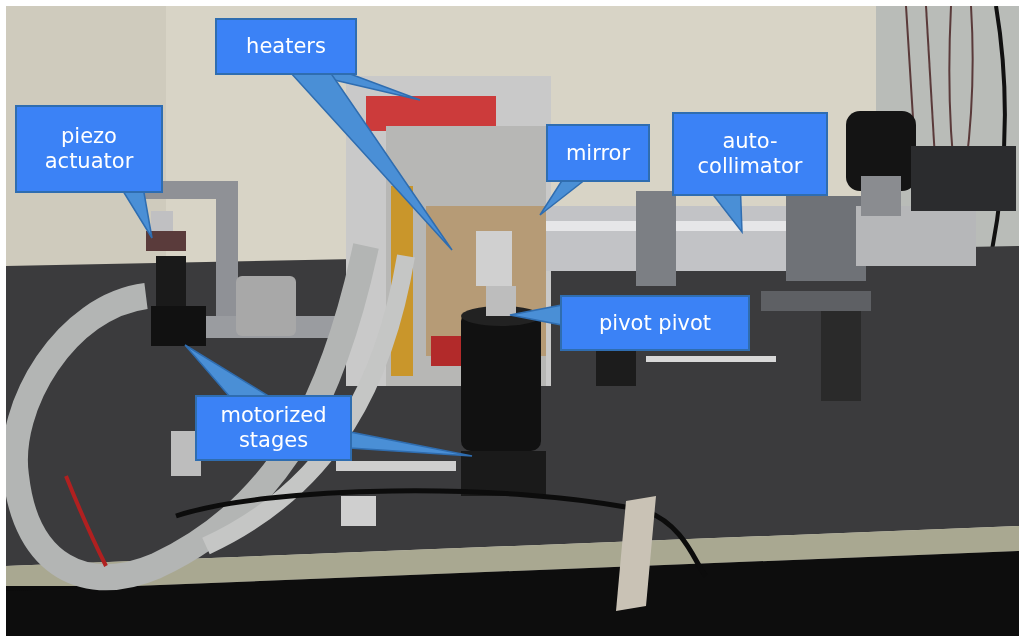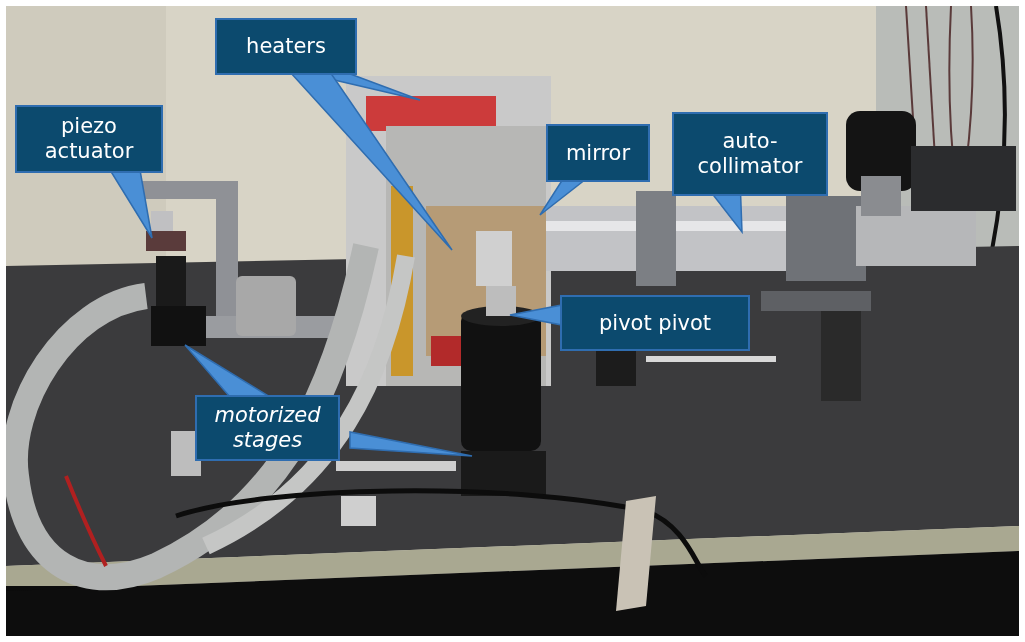--- a/index.html
+++ b/index.html
@@ -1,20 +1,20 @@
 <!DOCTYPE html>
 <html><head>
 <meta charset="utf-8">
 <style>
   html, body { margin:0; padding:0; background:#ffffff; }
   body { width:1025px; height:642px; position:relative; overflow:hidden; font-family:"DejaVu Sans", sans-serif; }
   .photo { position:absolute; left:6px; top:6px; width:1013px; height:630px; overflow:hidden; background:#d9d6cb; }
   svg.scene { position:absolute; left:0; top:0; width:1013px; height:630px; }
   .callout {
-    position:absolute; background:#0c4a6e; border:2px solid #2f6db0;
+    position:absolute; background:#3b82f6; border:2px solid #2f6db0;
     color:#ffffff; text-align:center; display:flex; align-items:center; justify-content:center;
     font-size:21px; line-height:25px; box-sizing:border-box; padding:8px 6px;
   }
   svg.tails { position:absolute; left:0; top:0; width:1025px; height:642px; pointer-events:none; }
 </style>
 </head>
 <body>
 
 <div class="photo">
   <svg class="scene" viewBox="0 0 1013 630">
@@ -97,27 +97,27 @@
     <polygon points="700,178 740,178 742,232"></polygon>
     <polygon points="562,305 562,325 510,315"></polygon>
     <polygon points="230,397 270,397 185,345"></polygon>
     <polygon points="350,432 350,448 472,456"></polygon>
   </g>
 </svg>
 
 <div class="callout" style="left:215px; top:18px; width:142px; height:57px;">
   <span>heaters</span>
 </div>
-<div class="callout" style="left:15px; top:105px; width:148px; height:68px;">
+<div class="callout" style="left:15px; top:105px; width:148px; height:88px;">
   <span>piezo actuator</span>
 </div>
 <div class="callout" style="left:546px; top:124px; width:104px; height:58px;">
   <span>mirror</span>
 </div>
 <div class="callout" style="left:672px; top:112px; width:156px; height:84px;">
   <span>auto-collimator</span>
 </div>
 <div class="callout" style="left:560px; top:295px; width:190px; height:56px;">
   <span>pivot pivot</span>
 </div>
-<div class="callout" style="left:195px; top:395px; width:145px; height:66px;font-style:italic;">
+<div class="callout" style="left:195px; top:395px; width:157px; height:66px;">
   <span>motorized stages</span>
 </div>
 
 </body></html>

